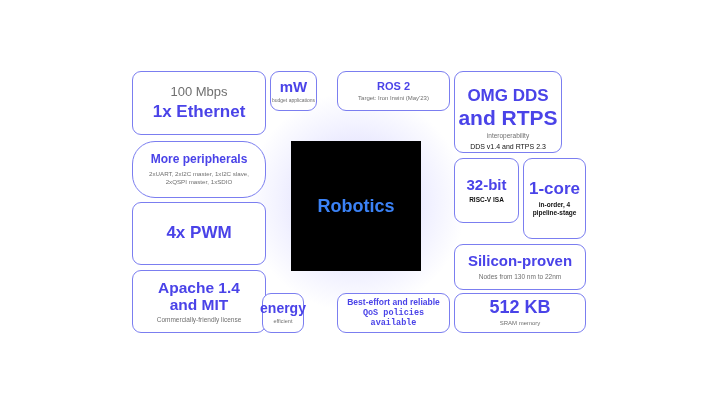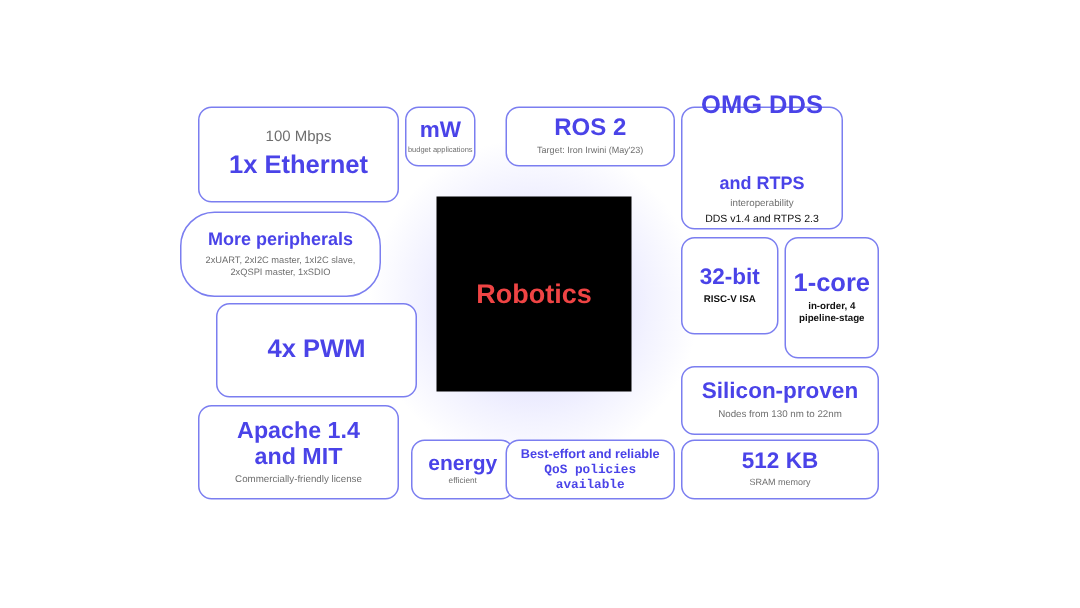--- a/index.html
+++ b/index.html
@@ -14,96 +14,96 @@
       text-align: center; color: #4a43e8;
     }
     .title { font-weight: 700; color: #4a43e8; line-height: 1.1; }
     .sub { color: #6f6f6f; line-height: 1.25; }
     .sub-dark { color: #111111; font-weight: 700; line-height: 1.25; }
     .glow {
       position: absolute; left: 246px; top: 92px; width: 220px; height: 220px;
       background: radial-gradient(closest-side, rgba(120,115,245,0.35), rgba(150,150,255,0.12) 70%, rgba(255,255,255,0) 100%);
     }
     .chip {
-      position: absolute; left: 291px; top: 131px; width: 130px; height: 130px;
+      position: absolute; left: 291px; top: 141px; width: 130px; height: 130px;
       background: #000000; display: flex; align-items: center; justify-content: center;
-      color: #ef4444; font-weight: 700; font-size: 18px; line-height: 1.25; text-align: center;
+      color: #3b82f6; font-weight: 700; font-size: 18px; line-height: 1.25; text-align: center;
     }
   </style>
 </head>
 <body>
 
 <div class="glow"></div>
 
 <div class="box" style="left:132px;top:71px;width:134px;height:64px;">
-  <div class="sub" style="font-size:10px;margin-bottom:3px;">100 Mbps</div>
+  <div class="sub" style="font-size:13px;margin-bottom:3px;">100 Mbps</div>
   <div class="title" style="font-size:17px;">1x Ethernet</div>
 </div>
 
 <div class="box" style="left:270px;top:71px;width:47px;height:40px;">
   <div class="title" style="font-size:15px;">mW</div>
   <div class="sub" style="font-size:5px;margin-top:2px;">budget applications</div>
 </div>
 
 <div class="box" style="left:337px;top:71px;width:113px;height:40px;">
-  <div class="title" style="font-size:16px;">ROS 2</div>
+  <div class="title" style="font-size:11px;">ROS 2</div>
   <div class="sub" style="font-size:6px;margin-top:3px;">Target: Iron Irwini (May'23)</div>
 </div>
 
 <div class="box" style="left:454px;top:71px;width:108px;height:82px;justify-content:flex-end;">
   <div class="title" style="font-size:17px;">OMG DDS</div>
-  <div class="title" style="font-size:12px;margin-top:36px;">and RTPS</div>
+  <div class="title" style="font-size:21px;">and RTPS</div>
   <div class="sub" style="font-size:6.5px;margin-top:3px;">interoperability</div>
   <div class="sub-dark" style="font-size:7px;margin-top:3px;font-weight:400;">DDS v1.4 and RTPS 2.3</div>
 </div>
 
-<div class="box" style="left:120px;top:141px;width:134px;height:57px;border-radius:23px;">
+<div class="box" style="left:132px;top:141px;width:134px;height:57px;border-radius:23px;">
   <div class="title" style="font-size:12px;margin-bottom:4px;">More peripherals</div>
   <div class="sub" style="font-size:6.2px;">2xUART, 2xI2C master, 1xI2C slave,</div>
   <div class="sub" style="font-size:6.2px;">2xQSPI master, 1xSDIO</div>
 </div>
 
 <div class="box" style="left:454px;top:158px;width:65px;height:65px;">
   <div class="title" style="font-size:15px;">32-bit</div>
   <div class="sub-dark" style="font-size:6.5px;margin-top:3px;">RISC-V ISA</div>
 </div>
 
 <div class="box" style="left:523px;top:158px;width:63px;height:81px;">
   <div class="title" style="font-size:17px;">1-core</div>
   <div class="sub-dark" style="font-size:6.5px;margin-top:3px;">in-order, 4</div>
   <div class="sub-dark" style="font-size:6.5px;">pipeline-stage</div>
 </div>
 
-<div class="box" style="left:144px;top:202px;width:134px;height:63px;">
+<div class="box" style="left:132px;top:202px;width:134px;height:63px;">
   <div class="title" style="font-size:17px;">4x PWM</div>
 </div>
 
 <div class="chip">
   <div>
     <div>Robotics</div>
   </div>
 </div>
 
 <div class="box" style="left:454px;top:244px;width:132px;height:46px;">
   <div class="title" style="font-size:15px;">Silicon-proven</div>
   <div class="sub" style="font-size:6.5px;margin-top:3px;">Nodes from 130 nm to 22nm</div>
 </div>
 
 <div class="box" style="left:132px;top:270px;width:134px;height:63px;">
   <div class="title" style="font-size:15.5px;">Apache 1.4</div>
   <div class="title" style="font-size:15.5px;">and MIT</div>
   <div class="sub" style="font-size:6.5px;margin-top:3px;">Commercially-friendly license</div>
 </div>
 
-<div class="box" style="left:274px;top:293px;width:69px;height:40px;">
+<div class="box" style="left:262px;top:293px;width:42px;height:40px;">
   <div class="title" style="font-size:14px;">energy</div>
   <div class="sub" style="font-size:5.5px;margin-top:2px;">efficient</div>
 </div>
 
 <div class="box" style="left:337px;top:293px;width:113px;height:40px;">
   <div class="title" style="font-size:8.5px;">Best-effort and reliable</div>
   <div class="title" style="font-size:8.5px;margin-top:2px;font-family:Liberation Mono, monospace;">QoS policies available</div>
 </div>
 
 <div class="box" style="left:454px;top:293px;width:132px;height:40px;">
-  <div class="title" style="font-size:15px;">512 KB</div>
+  <div class="title" style="font-size:18px;">512 KB</div>
   <div class="sub" style="font-size:6px;margin-top:2px;">SRAM memory</div>
 </div>
 
 </body></html>

